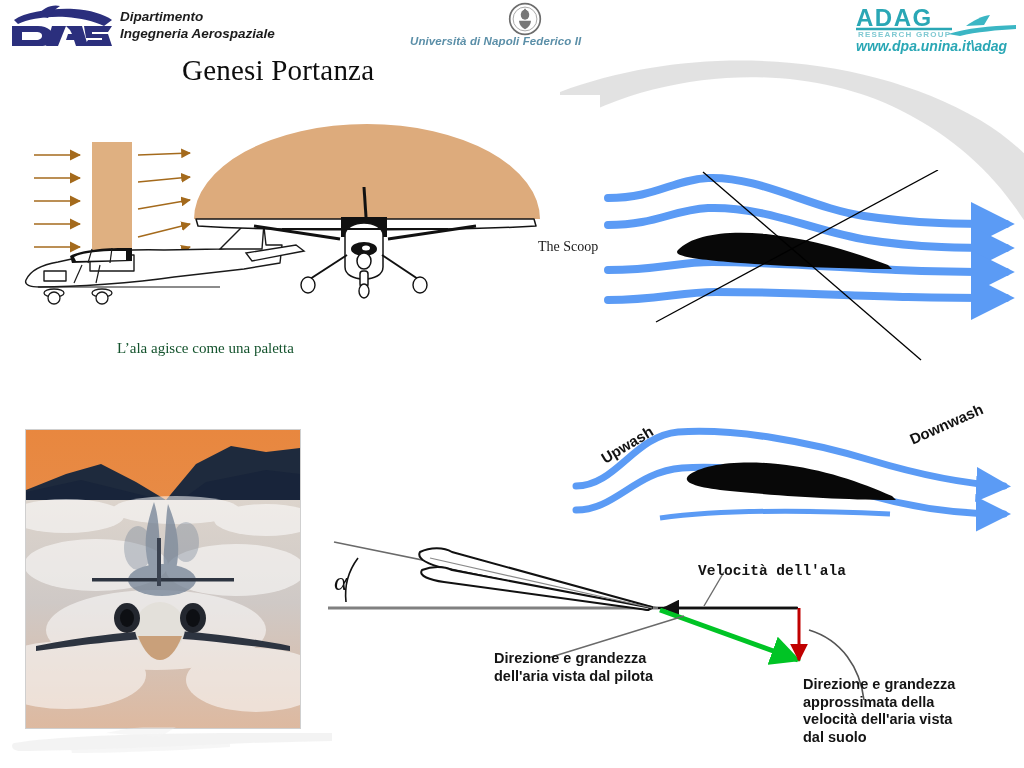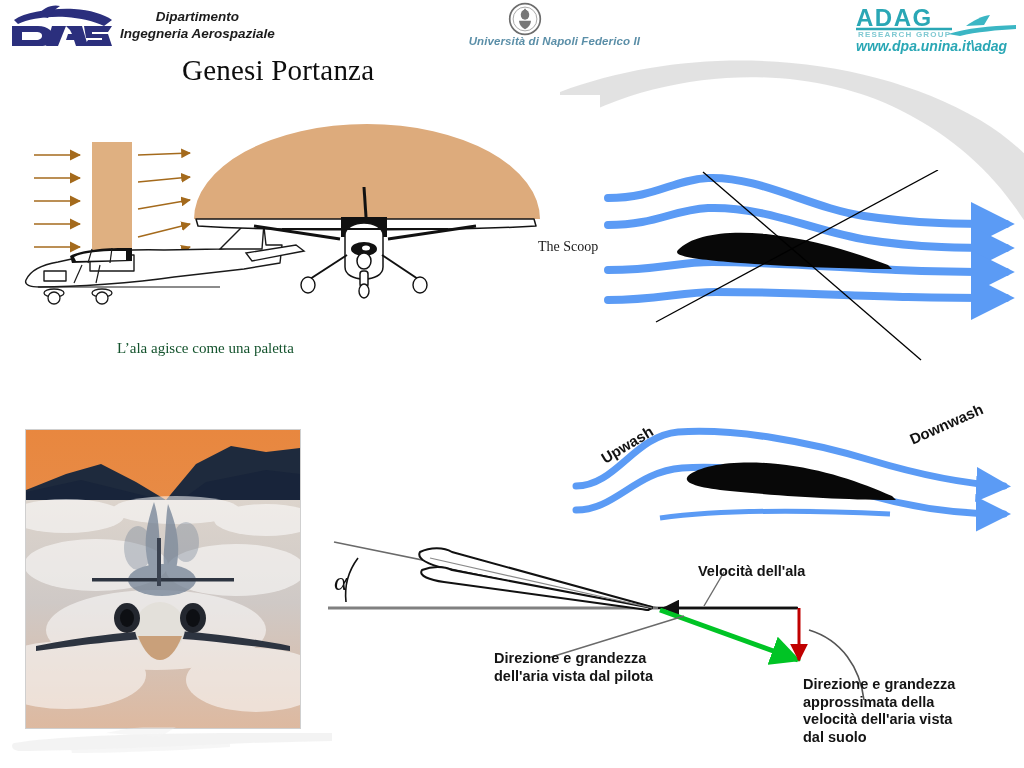--- a/index.html
+++ b/index.html
@@ -9,22 +9,22 @@
     font-family:"Liberation Sans", sans-serif;
   }
   .abs{position:absolute;}
 
   
   #bg-swoosh{left:560px;top:30px;width:520px;height:200px;pointer-events:none;}
 
   
   #dias-logo{left:8px;top:4px;width:108px;height:44px;}
   #dias-text{left:120px;top:8px;font-family:"Liberation Sans",sans-serif;
-    font-size:13.5px;font-style:italic;font-weight:700;color:#1c1c1c;line-height:1.28;text-align:center;}
-  #unina-block{left:410px;top:2px;width:230px;text-align:right;}
+    font-size:13.5px;font-style:italic;font-weight:700;color:#1c1c1c;line-height:1.28;}
+  #unina-block{left:410px;top:2px;width:230px;text-align:left;}
   #unina-seal{width:34px;height:34px;margin:0 auto;display:block;}
   #unina-text{font-size:11.5px;font-weight:700;font-style:italic;color:#5b8fa8;
     letter-spacing:.1px;margin-top:-1px;}
   #adag-logo{left:848px;top:4px;width:172px;height:50px;}
 
   
   #page-title{left:182px;top:54px;font-family:"Liberation Serif",serif;
     font-size:29px;color:#0d0d0d;letter-spacing:.2px;}
 
   
@@ -52,21 +52,21 @@
   
   #jet-photo{left:25px;top:429px;width:274px;height:298px;border:1px solid #cfcfcf;
     overflow:hidden;}
   #jet-photo-svg{display:block;width:100%;height:100%;}
 
   
   #alpha-panel{left:312px;top:528px;width:712px;height:240px;}
   #alpha-svg{position:absolute;left:0;top:0;width:712px;height:240px;}
   .vec-label{font-family:"Liberation Sans",sans-serif;font-weight:700;
     color:#141414;line-height:1.22;}
-  #label-wing-speed{left:698px;top:563px;font-size:14.5px;}
+  #label-wing-speed{left:698px;top:563px;font-size:14.5px;font-family:Liberation Mono, monospace;}
   #label-pilot-view{left:494px;top:650px;font-size:14.5px;}
   #label-ground-view{left:803px;top:676px;font-size:14.5px;}
 
   
   #bottom-watermark{left:10px;top:727px;width:330px;height:40px;opacity:.5;}
 </style>
 </head>
 <body>
 
 <svg class="abs" id="bg-swoosh" viewBox="0 0 520 200">

